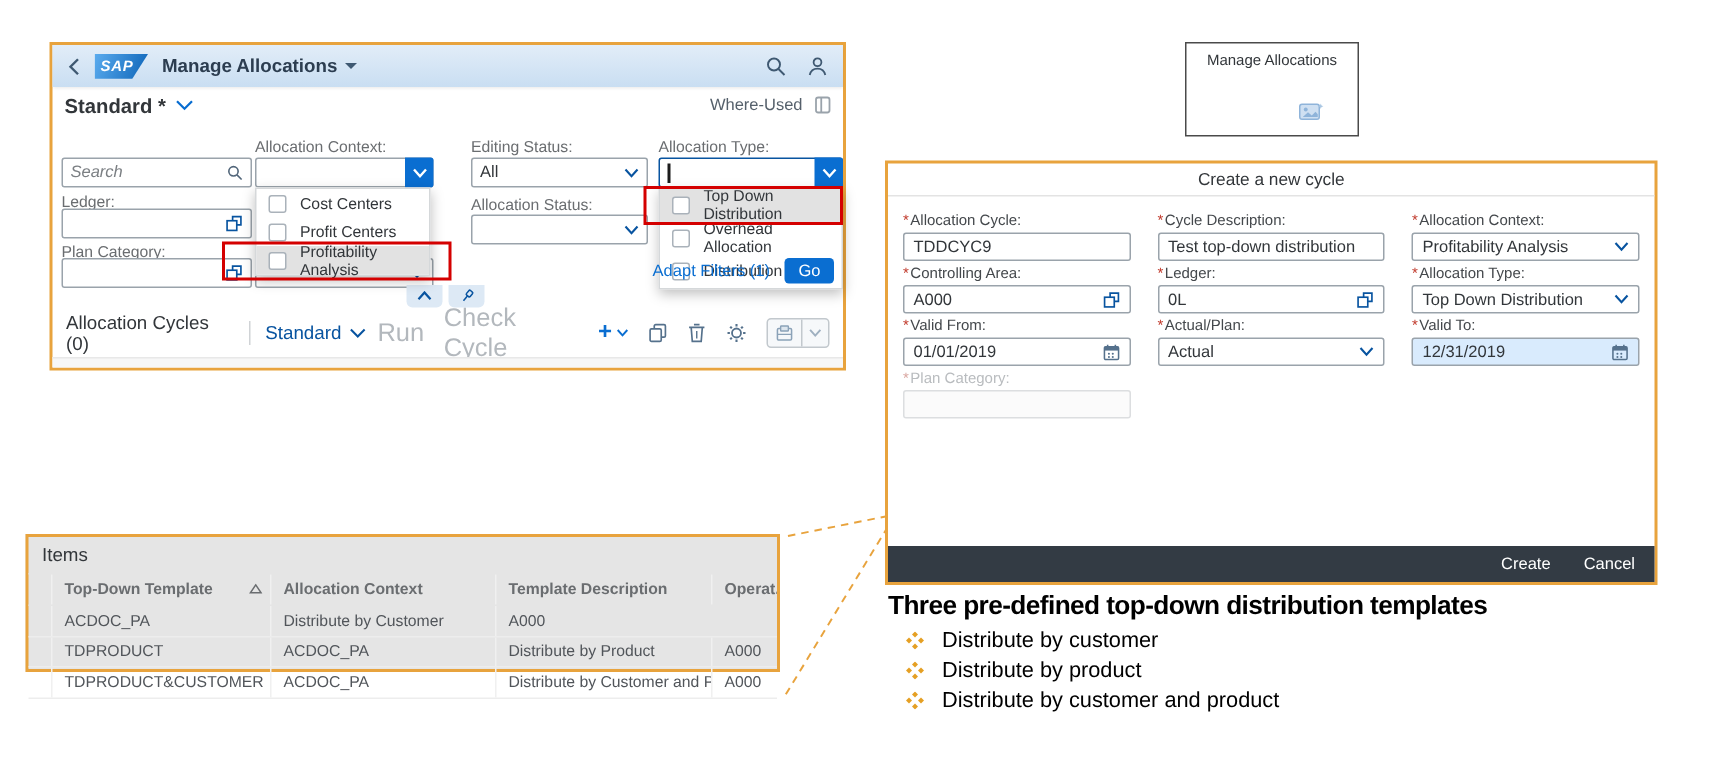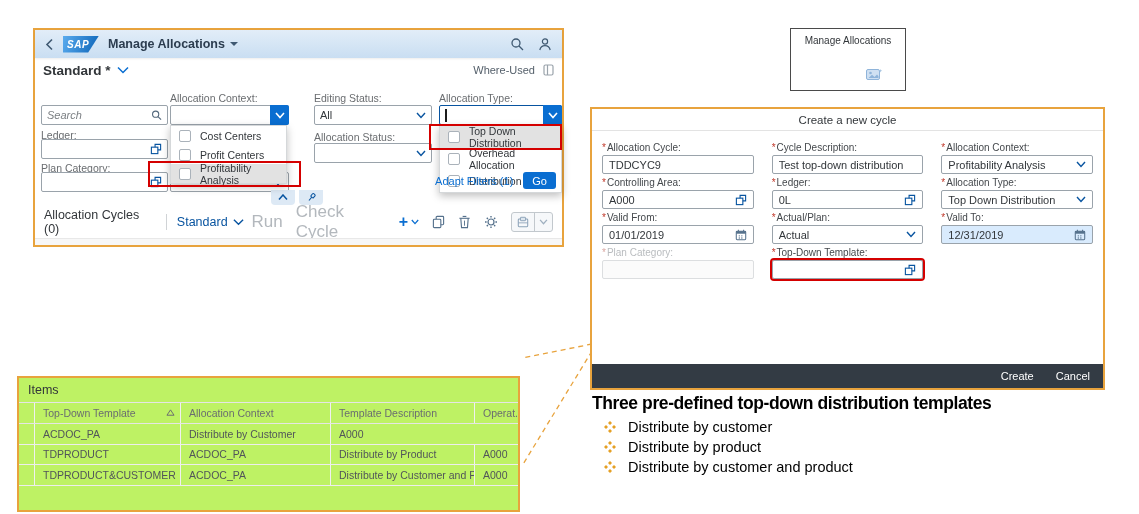--- a/index.html
+++ b/index.html
@@ -80,25 +80,25 @@
   .dlg-footer { position:absolute; left:0; right:0; bottom:0; height:24px; background:#333B44; display:flex; align-items:center; justify-content:flex-end; gap:22px; padding:0 13px; }
   .ftr-btn { color:#fff; font-size:11px; }
 
   
   #note { position:absolute; left:592px; top:393px; width:530px; z-index:2; }
   .note-heading { font-size:17.5px; font-weight:bold; color:#000; letter-spacing:-0.4px; }
   .note-list { margin-top:3px; }
   .note-item { display:flex; align-items:center; gap:12px; padding:2px 0 2px 12px; font-size:14.5px; color:#000; }
 
   
-  #items { position:absolute; left:17px; top:376px; width:503px; height:136px; border:2px solid #E8A33D; background:#bef264; z-index:2; }
+  #items { position:absolute; left:17px; top:356px; width:503px; height:92px; border:2px solid #E8A33D; background:#e5e5e5; z-index:2; }
   .items-title { font-size:12.5px; color:#32363a; padding:5px 0 0 9px; height:24px; }
   .itm-grid { display:grid; grid-template-columns:15px 146px 150px 144px 44px; align-items:center; }
   .itm-head { height:22px; border-top:1px solid #e5e5e5; border-bottom:1px solid #e5e5e5; }
-  .itm-head .cell { font-size:10.5px; color:#6a6d70; }
+  .itm-head .cell { font-size:10.5px; color:#6a6d70;font-weight:bold; }
   .itm-row { height:20.5px; border-bottom:1px solid #ededed; }
   .itm-row .cell { font-size:10.5px; color:#51555a; }
   .cell { padding-left:8px; white-space:nowrap; overflow:hidden; display:flex; align-items:center; gap:4px; border-left:1px solid #f0f0f0; height:100%; }
   .cell:first-child { border-left:none; }
   .cell .sort { margin-left:auto; margin-right:5px; }
 </style>
 </head>
 <body>
 
 <div id="canvas">
@@ -465,31 +465,20 @@
             </svg>
         </div>
       </div>
       <div class="dfld dis">
         <div class="lbl"><span class="req">*</span><span>Plan Category:</span></div>
         <div class="dinp dis">
             <span></span>
           </div>
       </div>
 
-      <div class="dfld">
-        <div class="lbl"><span class="req">*</span><span>Top-Down Template:</span></div>
-        <div class="dinp ring">
-          <span></span>
-            <span class="spacer"></span>
-          <svg class="ic" width="12" height="12" viewBox="0 0 13 13">
-              <rect x="1.5" y="4.5" width="7" height="7" fill="none" stroke="#0854A0" stroke-width="1.2"></rect>
-              <polyline points="5.5,4.5 5.5,1.5 11.5,1.5 11.5,7.5 8.5,7.5" fill="none" stroke="#0854A0" stroke-width="1.2"></polyline>
-            </svg>
-        </div>
-      </div>
       <div></div>
     </div>
 
     <div class="dlg-footer">
       <span class="ftr-btn">Create</span>
       <span class="ftr-btn">Cancel</span>
     </div>
   </div>
 
   <div id="note">

